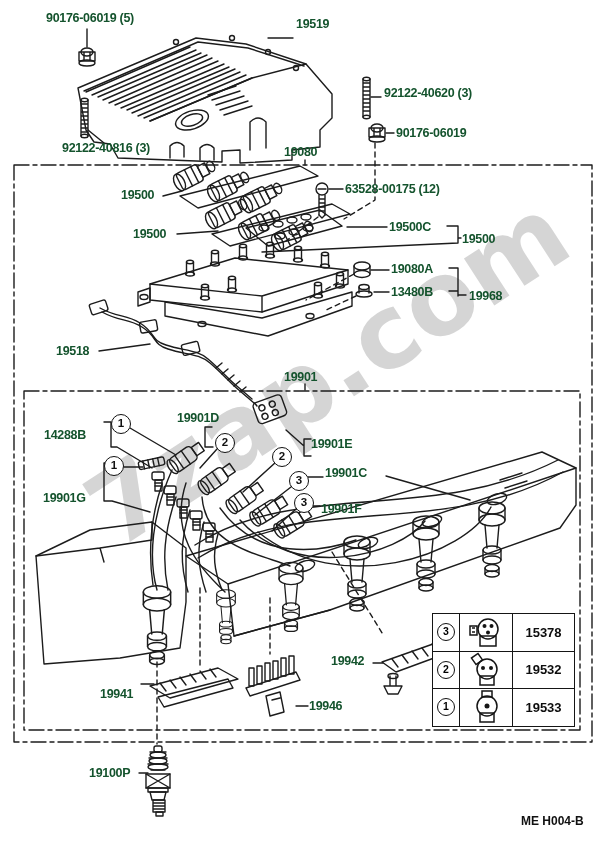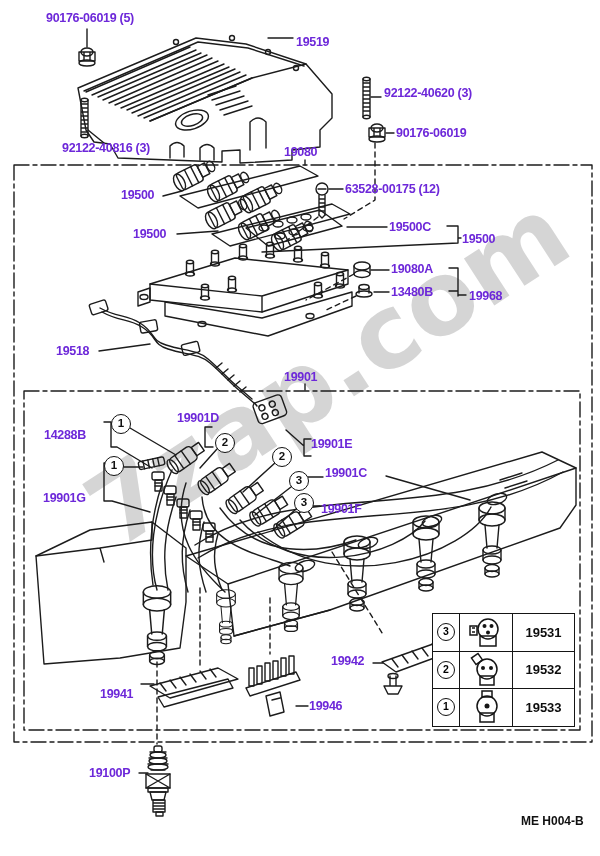--- a/index.html
+++ b/index.html
@@ -1,21 +1,21 @@
 <!DOCTYPE html>
 <html><head>
 <meta charset="utf-8">
 <style>
   html,body{margin:0;padding:0;background:#fff;}
   .canvas{position:relative;width:600px;height:856px;background:#fff;overflow:hidden;
           font-family:"Liberation Sans",sans-serif;}
   svg{position:absolute;left:0;top:0;}
   .art path,.art line,.art rect,.art ellipse,.art circle,.art polygon{
       fill:none;stroke:#1c1c1c;stroke-width:1.4;stroke-linejoin:round;stroke-linecap:round;}
-  .pl{position:absolute;font:700 12.5px/1.1 "Liberation Sans",sans-serif;color:#6d28d9;
+  .pl{position:absolute;font:700 12.5px/1.1 "Liberation Sans",sans-serif;color:#14532d;
       letter-spacing:-0.3px;white-space:nowrap;}
   .circ{position:absolute;width:18px;height:18px;border:1.7px solid #111;border-radius:50%;
       background:#fff;font:700 11.5px/17px "Liberation Sans",sans-serif;text-align:center;color:#111;}
   .wm{position:absolute;left:98px;top:470px;font:700 102px/1 "DejaVu Sans",sans-serif;
       color:rgba(145,145,145,0.38);transform:rotate(-33deg);transform-origin:0 50%;
       white-space:nowrap;pointer-events:none;}
   .ptable{position:absolute;left:432px;top:613px;width:143px;height:114px;border:1.8px solid #151515;
       box-sizing:border-box;background:#fff;}
   .prow{position:relative;height:36.5px;border-bottom:1.4px solid #151515;display:flex;align-items:center;}
   .prow:last-child{border-bottom:none;}
@@ -322,21 +322,21 @@
       <path d="M354,274 L306,300" stroke-dasharray="5 4"></path>
       <path d="M356,296 L324,311" stroke-dasharray="5 4"></path>
       <path d="M157,662 V744" stroke-dasharray="5 4"></path>
       <path d="M200,588 V666" stroke-dasharray="5 4"></path>
       <path d="M270,598 V654" stroke-dasharray="5 4"></path>
       <path d="M332,552 L384,636" stroke-dasharray="5 4"></path>
     </g>
   </svg>
 
   <div class="pl" style="left:46px;top:12px">90176-06019 (5)</div>
-  <div class="pl" style="left:296px;top:36px">19519</div>
+  <div class="pl" style="left:296px;top:18px">19519</div>
   <div class="pl" style="left:384px;top:87px">92122-40620 (3)</div>
   <div class="pl" style="left:396px;top:127px">90176-06019</div>
   <div class="pl" style="left:62px;top:142px">92122-40816 (3)</div>
   <div class="pl" style="left:284px;top:146px">19080</div>
   <div class="pl" style="left:121px;top:189px">19500</div>
   <div class="pl" style="left:345px;top:183px">63528-00175 (12)</div>
   <div class="pl" style="left:133px;top:228px">19500</div>
   <div class="pl" style="left:389px;top:221px">19500C</div>
   <div class="pl" style="left:462px;top:233px">19500</div>
   <div class="pl" style="left:391px;top:263px">19080A</div>
@@ -375,21 +375,21 @@
             <rect x="10" y="12" width="7" height="9"></rect>
             <path d="M12,14 h3 M12,18 h3"></path>
           </g>
           <g fill="#151515">
             <circle cx="24.5" cy="12" r="2"></circle>
               <circle cx="31.5" cy="12" r="2"></circle>
               <circle cx="28" cy="18.5" r="2"></circle>
           </g>
         </svg>
       </div>
-      <div class="pc3">19531</div>
+      <div class="pc3">15378</div>
     </div>
     <div class="prow">
       <div class="pc1">
           <div class="tcirc">2</div>
         </div>
       <div class="pc2">
         <svg width="52" height="36" viewBox="0 0 52 36">
           <g fill="none" stroke="#151515" stroke-width="1.5">
             <circle cx="27" cy="17" r="10"></circle>
             <rect x="20" y="24" width="14" height="9"></rect>

